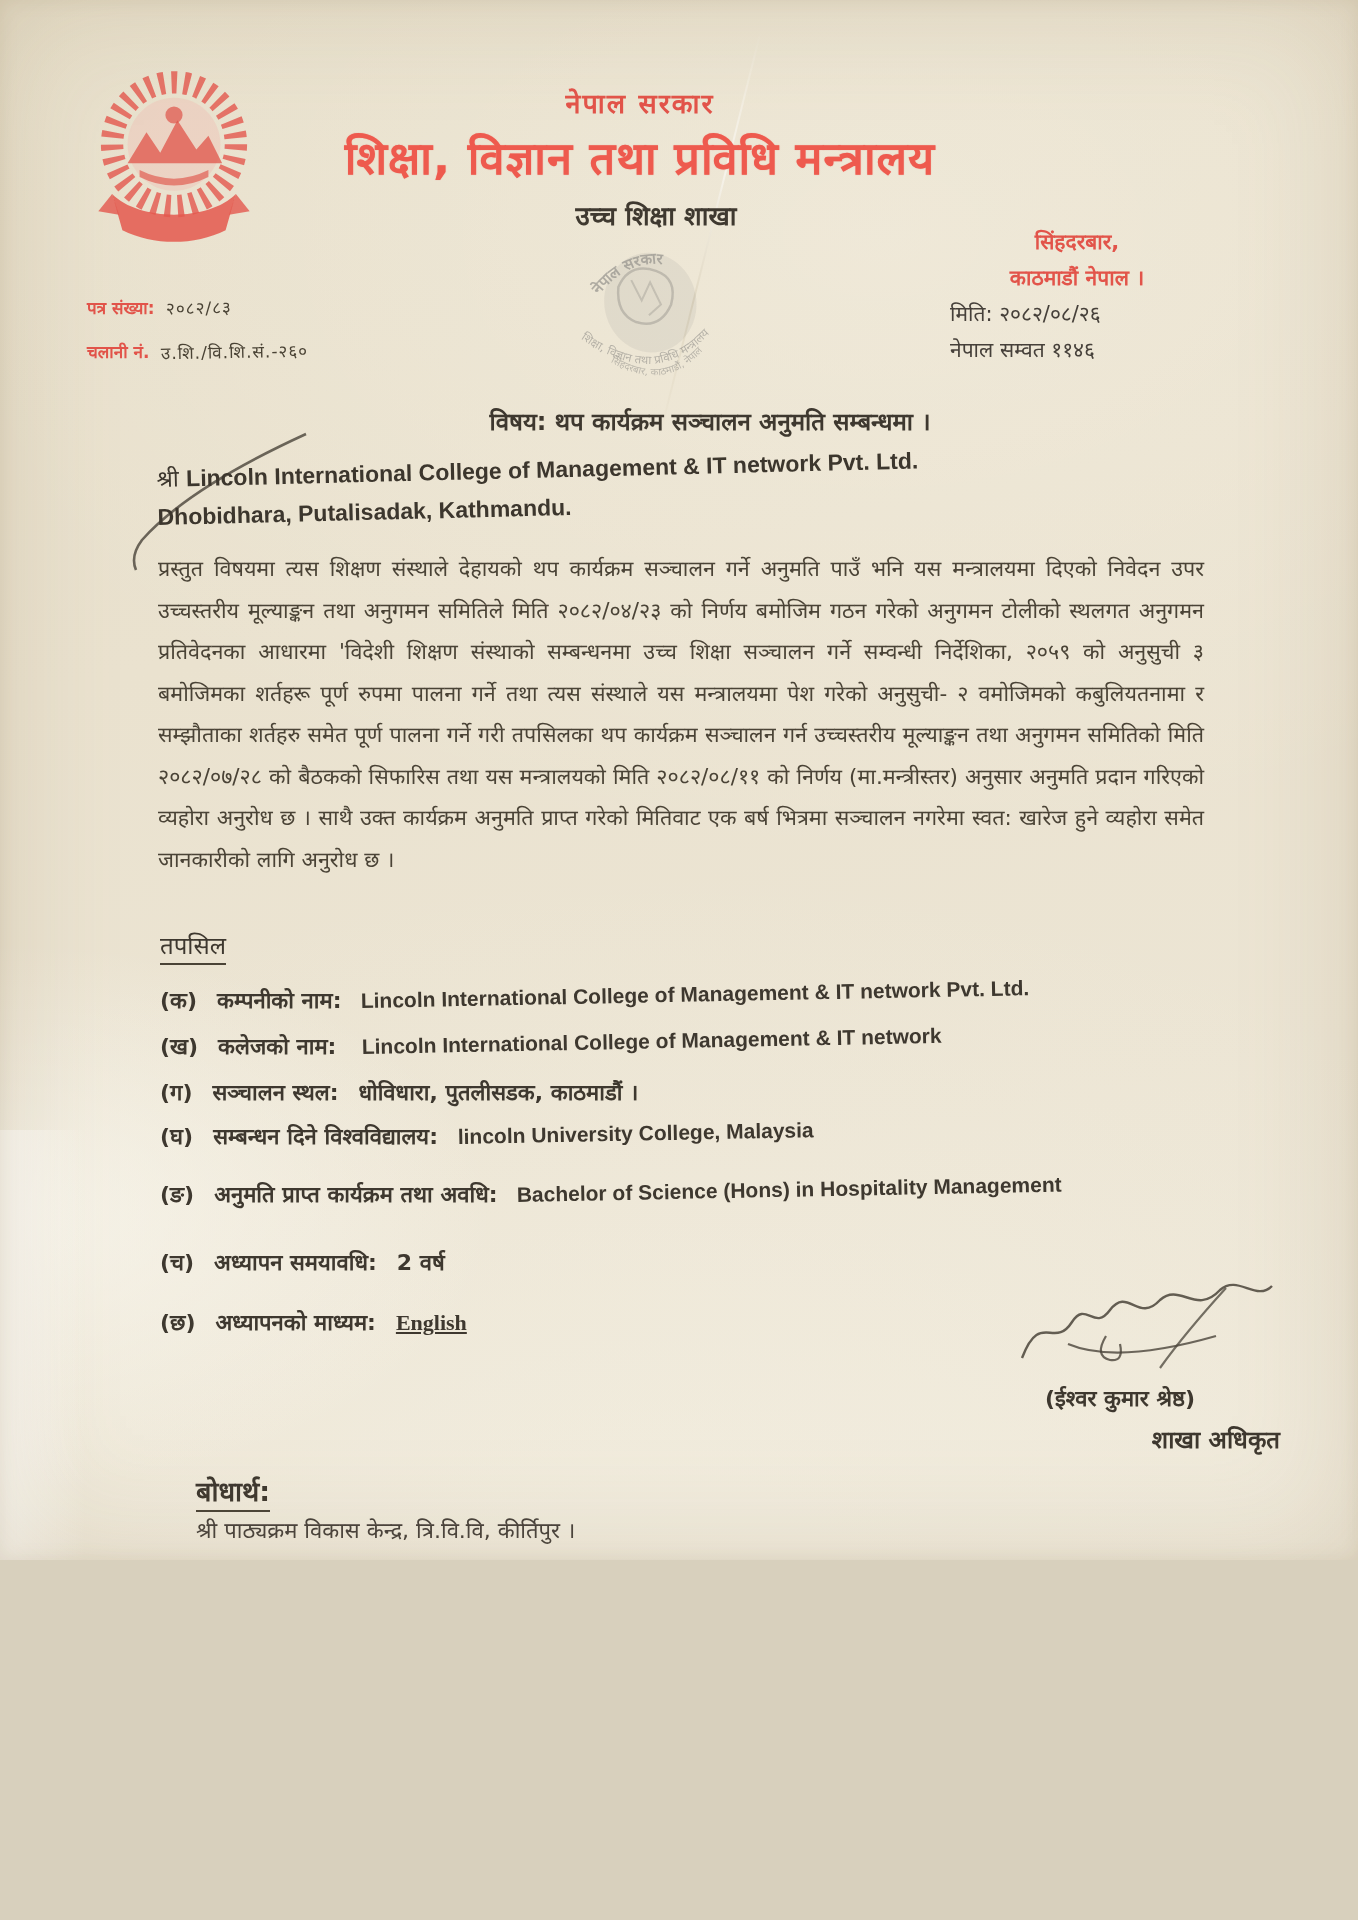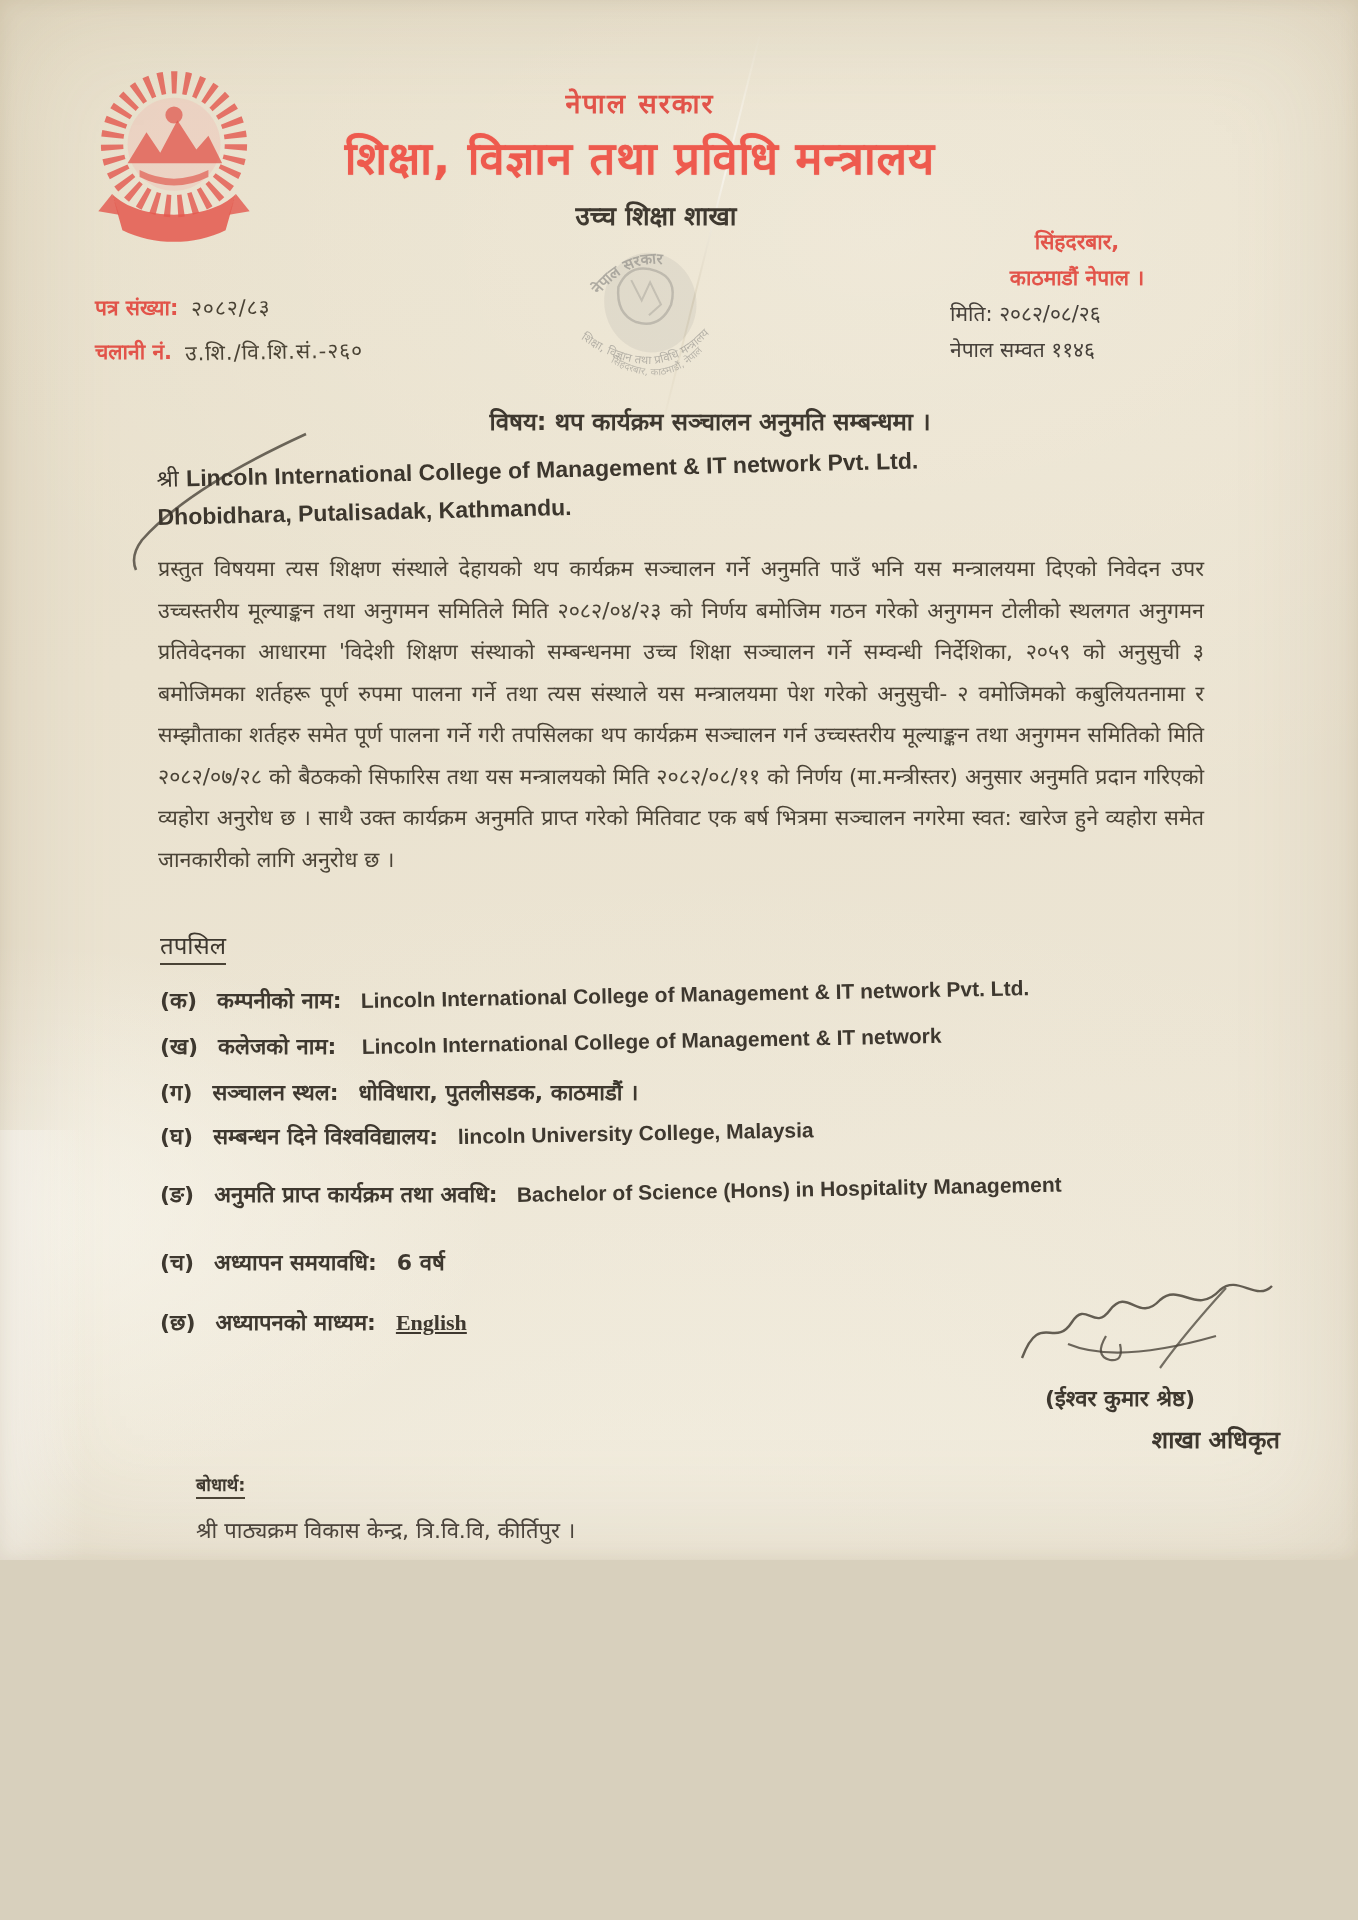--- a/index.html
+++ b/index.html
@@ -41,21 +41,21 @@
   .ministry-title{position:absolute;left:0;top:126px;width:1280px;text-align:center;
     color:#ee5a4e;font-size:45px;font-weight:800;letter-spacing:1px;
     text-shadow:0 0 1px rgba(238,90,78,.55);}
   .section-title{position:absolute;left:0;top:197px;width:1280px;text-align:center;
     font-size:26px;font-weight:600;color:#3f3930;padding-left:32px;}
 
   .stamp{position:absolute;left:552px;top:208px;width:200px;height:205px;
     transform:rotate(-12deg);opacity:.78;pointer-events:none;}
 
   
-  .meta-left{position:absolute;left:95px;top:286px;font-size:21px;line-height:44px;white-space:nowrap;}
+  .meta-left{position:absolute;left:87px;top:286px;font-size:17px;line-height:44px;white-space:nowrap;}
   .meta-left .lbl{color:var(--accent-red);font-weight:700;}
   .meta-left .val{color:#4a4335;margin-left:6px;letter-spacing:1px;display:inline-block;transform:rotate(-1deg);}
   .meta-right{position:absolute;left:942px;top:224px;width:270px;font-size:21px;line-height:36px;}
   .meta-right .red{color:var(--accent-red);font-weight:700;text-align:center;}
   .meta-right .dark{color:#46403a;text-align:left;padding-left:8px;}
 
   
   .subject{position:absolute;left:160px;top:404px;width:1100px;text-align:center;
     font-size:24px;font-weight:600;color:#3e382f;}
   .addressee{position:absolute;left:158px;top:460px;transform:rotate(-1.4deg);transform-origin:left bottom;
@@ -79,21 +79,21 @@
   .drow .serif{font-weight:700;font-family:"Liberation Serif","DejaVu Serif",serif;font-size:22px;text-decoration:underline;}
 
   
   .sig-scribble{position:absolute;left:1010px;top:1280px;width:270px;height:120px;pointer-events:none;}
   .sig-name{position:absolute;left:960px;top:1382px;width:320px;text-align:center;
     font-size:22px;font-weight:600;color:#3e382f;}
   .sig-title{position:absolute;left:960px;top:1422px;width:320px;text-align:right;
     font-size:24px;font-weight:700;color:#3e382f;}
 
   
-  .cc-hd{position:absolute;left:196px;top:1472px;font-size:18px;font-weight:700;color:#3e382f;
+  .cc-hd{position:absolute;left:196px;top:1472px;font-size:27px;font-weight:700;color:#3e382f;
     border-bottom:2px solid #4a4336;padding-bottom:1px;}
   .cc-line{position:absolute;left:196px;top:1514px;font-size:22px;color:#46403a;}
 
   
   .foot-rule{position:absolute;left:55px;top:1642px;width:1248px;height:3px;background:var(--accent-red);opacity:.85;}
   .foot-phone{position:absolute;left:62px;top:1668px;font-size:20px;font-weight:700;color:var(--accent-red);}
   .foot-web{position:absolute;left:62px;top:1704px;font-size:20px;font-weight:700;color:var(--accent-red);}
   .foot-web .url{margin-left:23px;letter-spacing:.5px;}
 </style>
 </head>
@@ -217,21 +217,21 @@
     <span class="sep"></span>
     <span class="dn">अनुमति प्राप्त कार्यक्रम तथा अवधि:</span>
     <span class="sep"></span>
     <span class="latin">Bachelor of Science (Hons) in Hospitality Management</span>
   </div>
   <div class="drow" style="top:1246px">
     <span class="dn">(च)</span>
     <span class="sep"></span>
     <span class="dn">अध्यापन समयावधि:</span>
     <span class="sep"></span>
-    <span class="dnval">6 वर्ष</span>
+    <span class="dnval">2 वर्ष</span>
   </div>
   <div class="drow" style="top:1306px">
     <span class="dn">(छ)</span>
     <span class="sep"></span>
     <span class="dn">अध्यापनको माध्यम:</span>
     <span class="sep"></span>
     <span class="serif">English</span>
   </div>
 
   <div class="sig-scribble">

